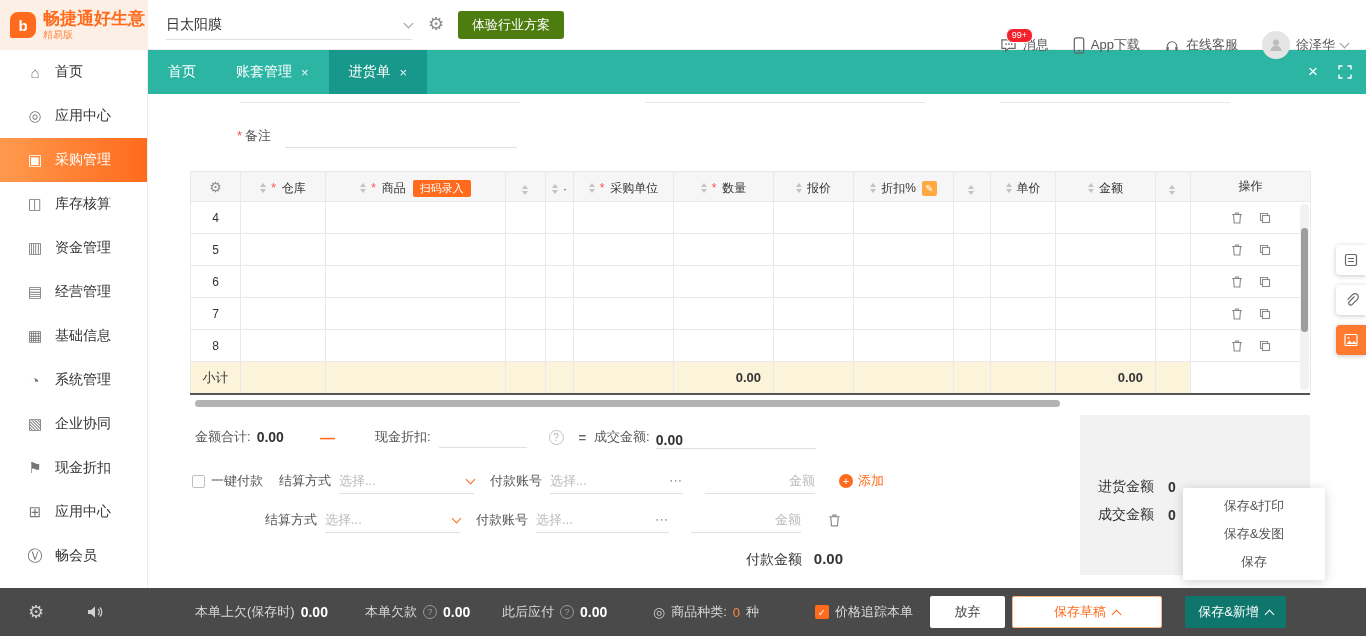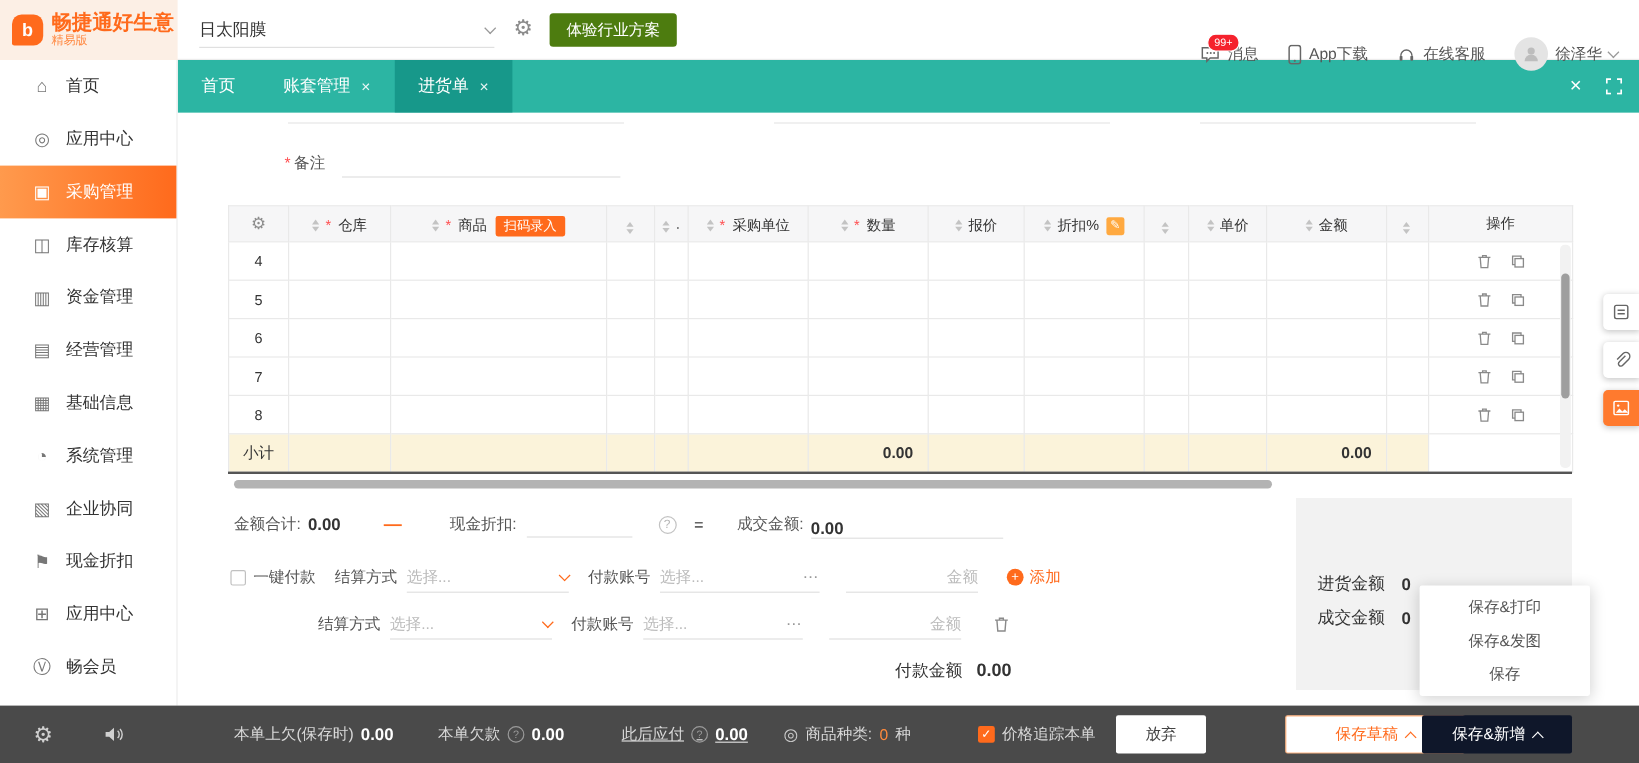--- a/index.html
+++ b/index.html
@@ -108,21 +108,21 @@
   .bottombar{position:absolute;left:0;bottom:0;width:1366px;height:48px;background:#4a4a4a;z-index:50;color:#d9d9d9;}
   .bb-abs{position:absolute;top:0;height:48px;display:flex;align-items:center;gap:6px;}
   .bb-val{color:#fff;font-weight:bold;font-size:14px;}
   .info-circle{width:14px;height:14px;border:1px solid #9a9a9a;border-radius:50%;color:#9a9a9a;font-size:9px;display:inline-flex;align-items:center;justify-content:center;cursor:pointer;}
   .sku-icon{color:#c9c9c9;font-size:14px;}
   .sku-count{color:#ff8a3c;}
   .cb-checked{width:14px;height:14px;background:#ff6a1c;border-radius:2px;color:#fff;font-size:10px;display:inline-flex;align-items:center;justify-content:center;cursor:pointer;}
   .btn{height:32px;border-radius:2px;display:flex;align-items:center;justify-content:center;gap:7px;font-size:13px;cursor:pointer;}
   .btn-discard{width:75px;background:#fff;color:#444;}
   .btn-draft{width:150px;background:#fff;border:1px solid #ffb380;color:#ff6a1c;}
-  .btn-savenew{width:125px;background:#0f172a;color:#fff;}
+  .btn-savenew{width:101px;background:#0f766e;color:#fff;}
   .bb-gear{font-size:18px;color:#d0d0d0;cursor:pointer;}
 </style>
 </head>
 <body>
 
 <div class="header">
   <div class="logo-area">
     <div class="logo-mark">b</div>
     <div class="logo-text">
       <span class="logo-brand">畅捷通好生意</span>
@@ -517,21 +517,21 @@
     <div class="hthumb"></div>
 
     <div class="totals-row">
       <span class="lbl">金额合计:</span>
       <b>0.00</b>
       <span class="op-dash">—</span>
       <span class="lbl" style="margin-left:40px;">现金折扣:</span>
       <span class="u-input" style="width:88px;margin-left:8px;"></span>
       <span class="q-circle">?</span>
       <span class="op-eq">=</span>
-      <span class="lbl" style="margin-left:28px;text-align:right;">成交金额:</span>
+      <span class="lbl" style="margin-left:8px;text-align:right;">成交金额:</span>
       <span class="deal-box">
           <b>0.00</b>
         </span>
     </div>
 
     <div class="pay-row" style="left:44px;top:372px;">
       <span class="checkbox"></span>
       <span>一键付款</span>
       <span style="margin-left:16px;">结算方式</span>
       <span class="sel-box" style="width:135px;margin-left:8px;">
@@ -628,39 +628,39 @@
   </div>
   <div class="bb-abs" style="left:195px;">
     <span>本单上欠(保存时)</span>
     <span class="bb-val">0.00</span>
   </div>
   <div class="bb-abs" style="left:365px;">
     <span>本单欠款</span>
     <span class="info-circle">?</span>
     <span class="bb-val">0.00</span>
   </div>
-  <div class="bb-abs" style="left:518px;text-decoration:underline;">
+  <div class="bb-abs" style="left:502px;">
     <span>此后应付</span>
     <span class="info-circle">?</span>
     <span class="bb-val">0.00</span>
   </div>
   <div class="bb-abs" style="left:653px;">
     <span class="sku-icon">◎</span>
     <span>商品种类:</span>
     <span class="sku-count">0</span>
     <span>种</span>
   </div>
   <div class="bb-abs" style="left:815px;">
     <span class="cb-checked">✓</span>
     <span>价格追踪本单</span>
   </div>
   <div class="bb-abs" style="left:930px;top:8px;height:32px;">
     <div class="btn btn-discard">放弃</div>
   </div>
-  <div class="bb-abs" style="left:1071px;top:8px;height:32px;">
+  <div class="bb-abs" style="left:1012px;top:8px;height:32px;">
     <div class="btn btn-draft">
         <span>保存草稿</span>
         <span class="chev up orange"></span>
       </div>
   </div>
   <div class="bb-abs" style="left:1185px;top:8px;height:32px;">
     <div class="btn btn-savenew">
         <span>保存&amp;新增</span>
         <span class="chev up white"></span>
       </div>

